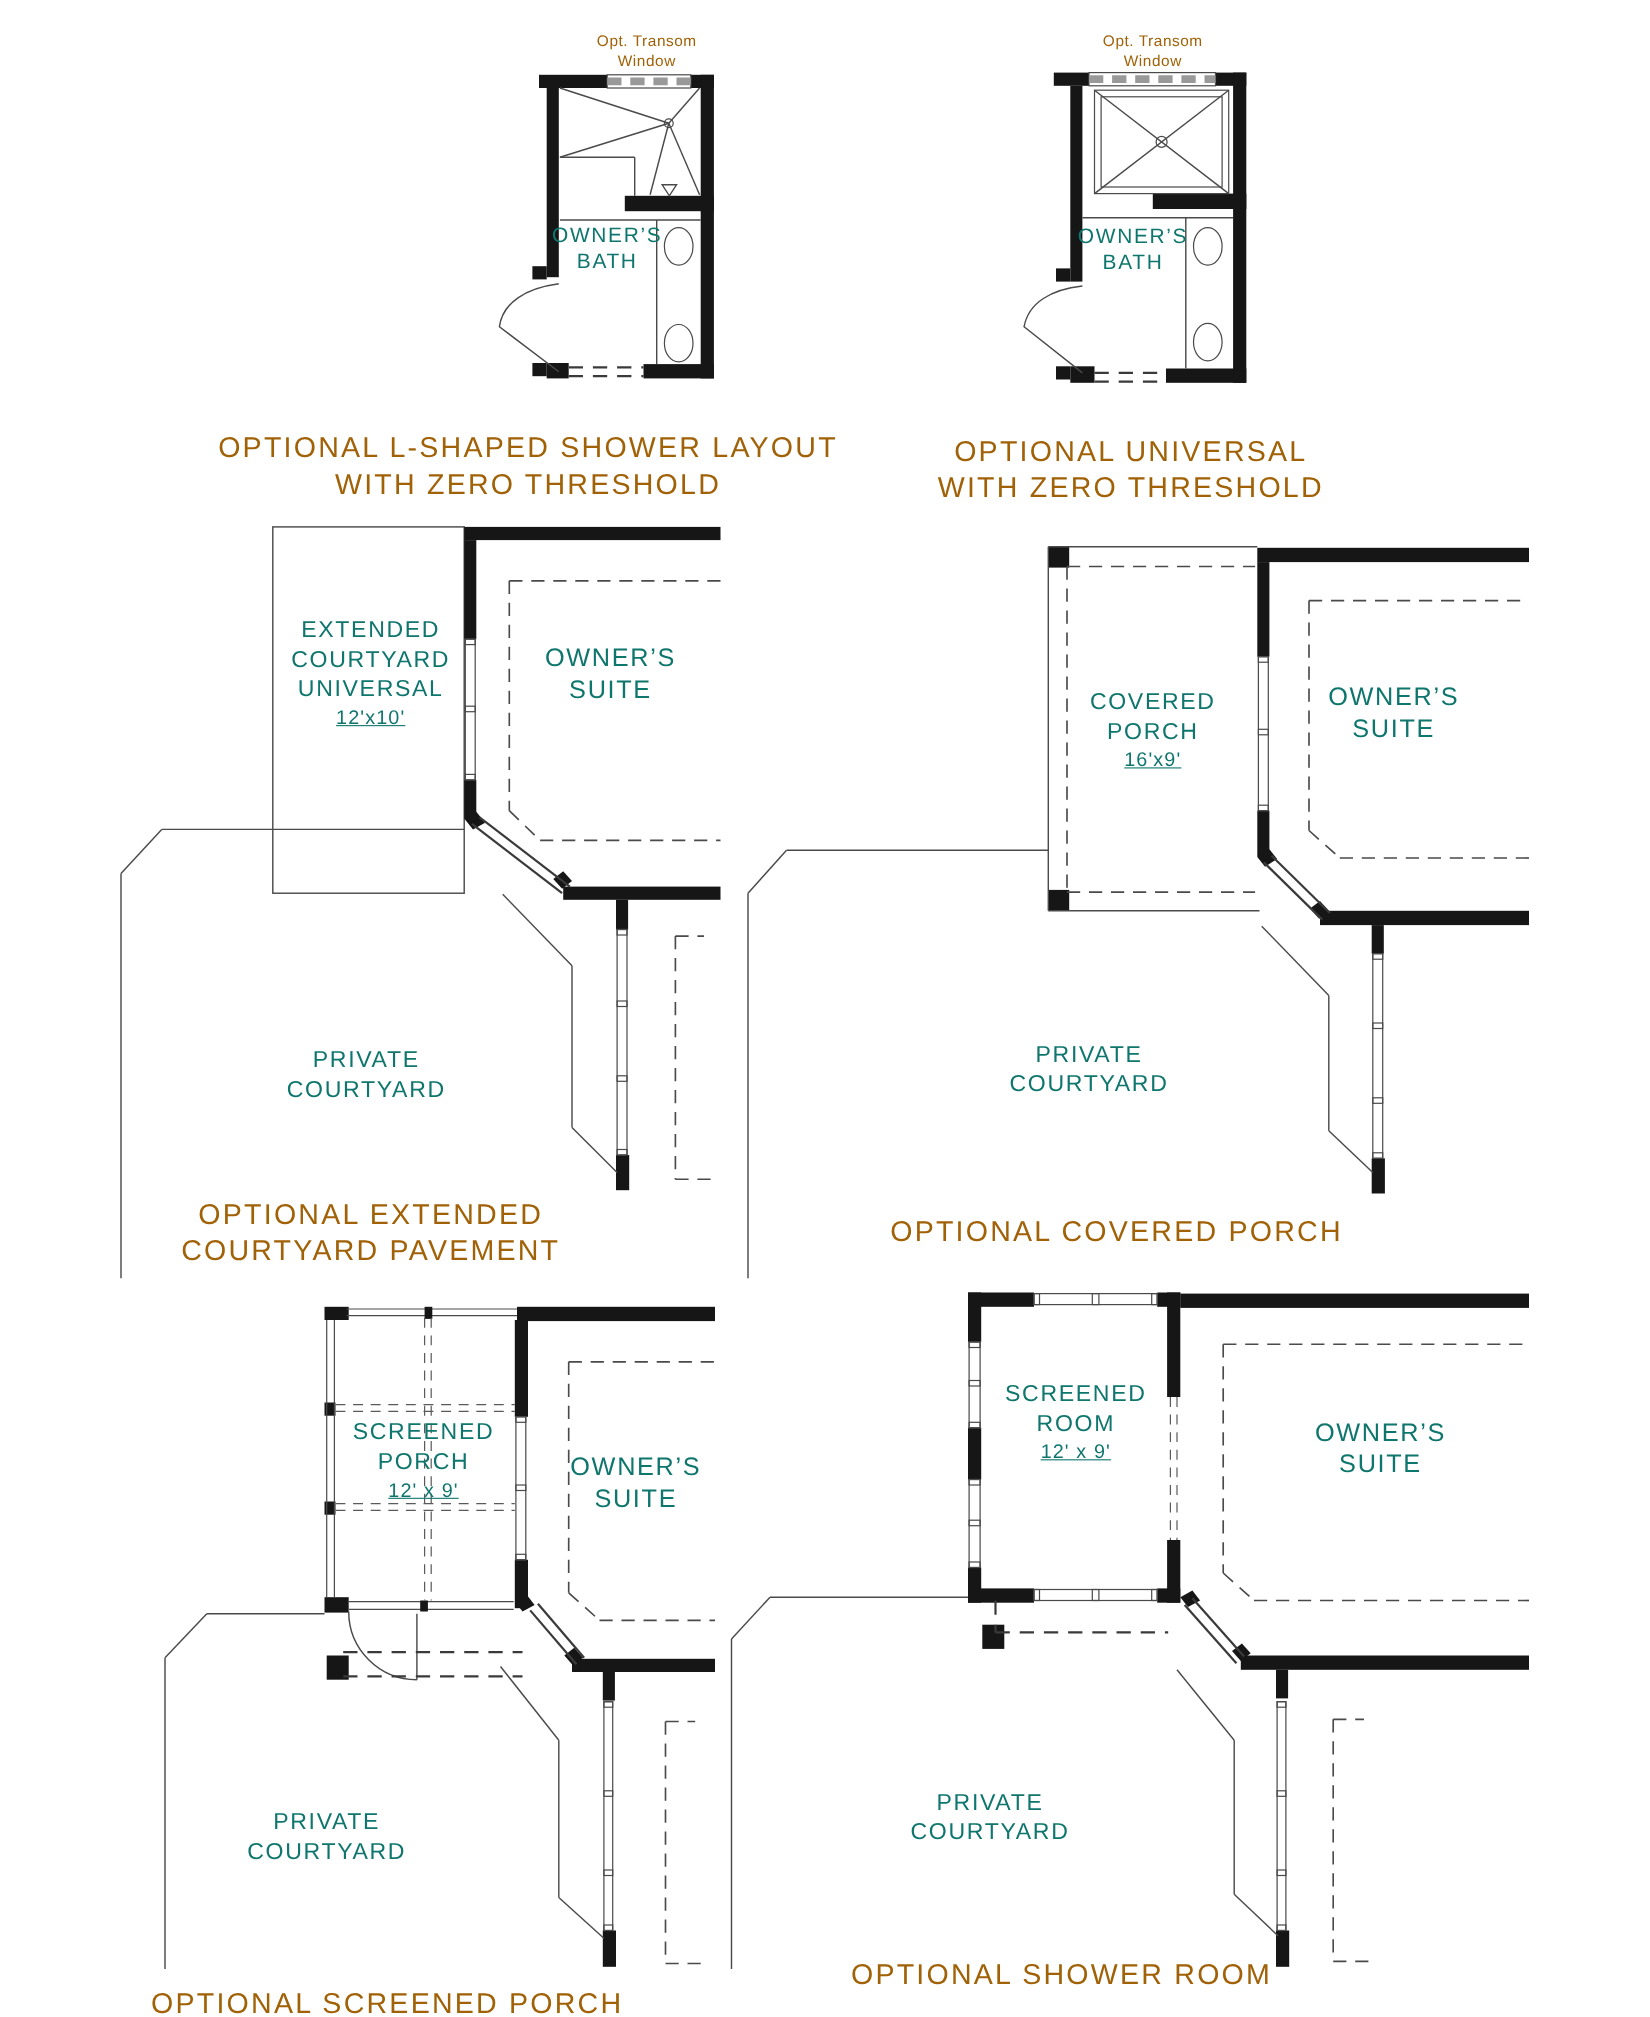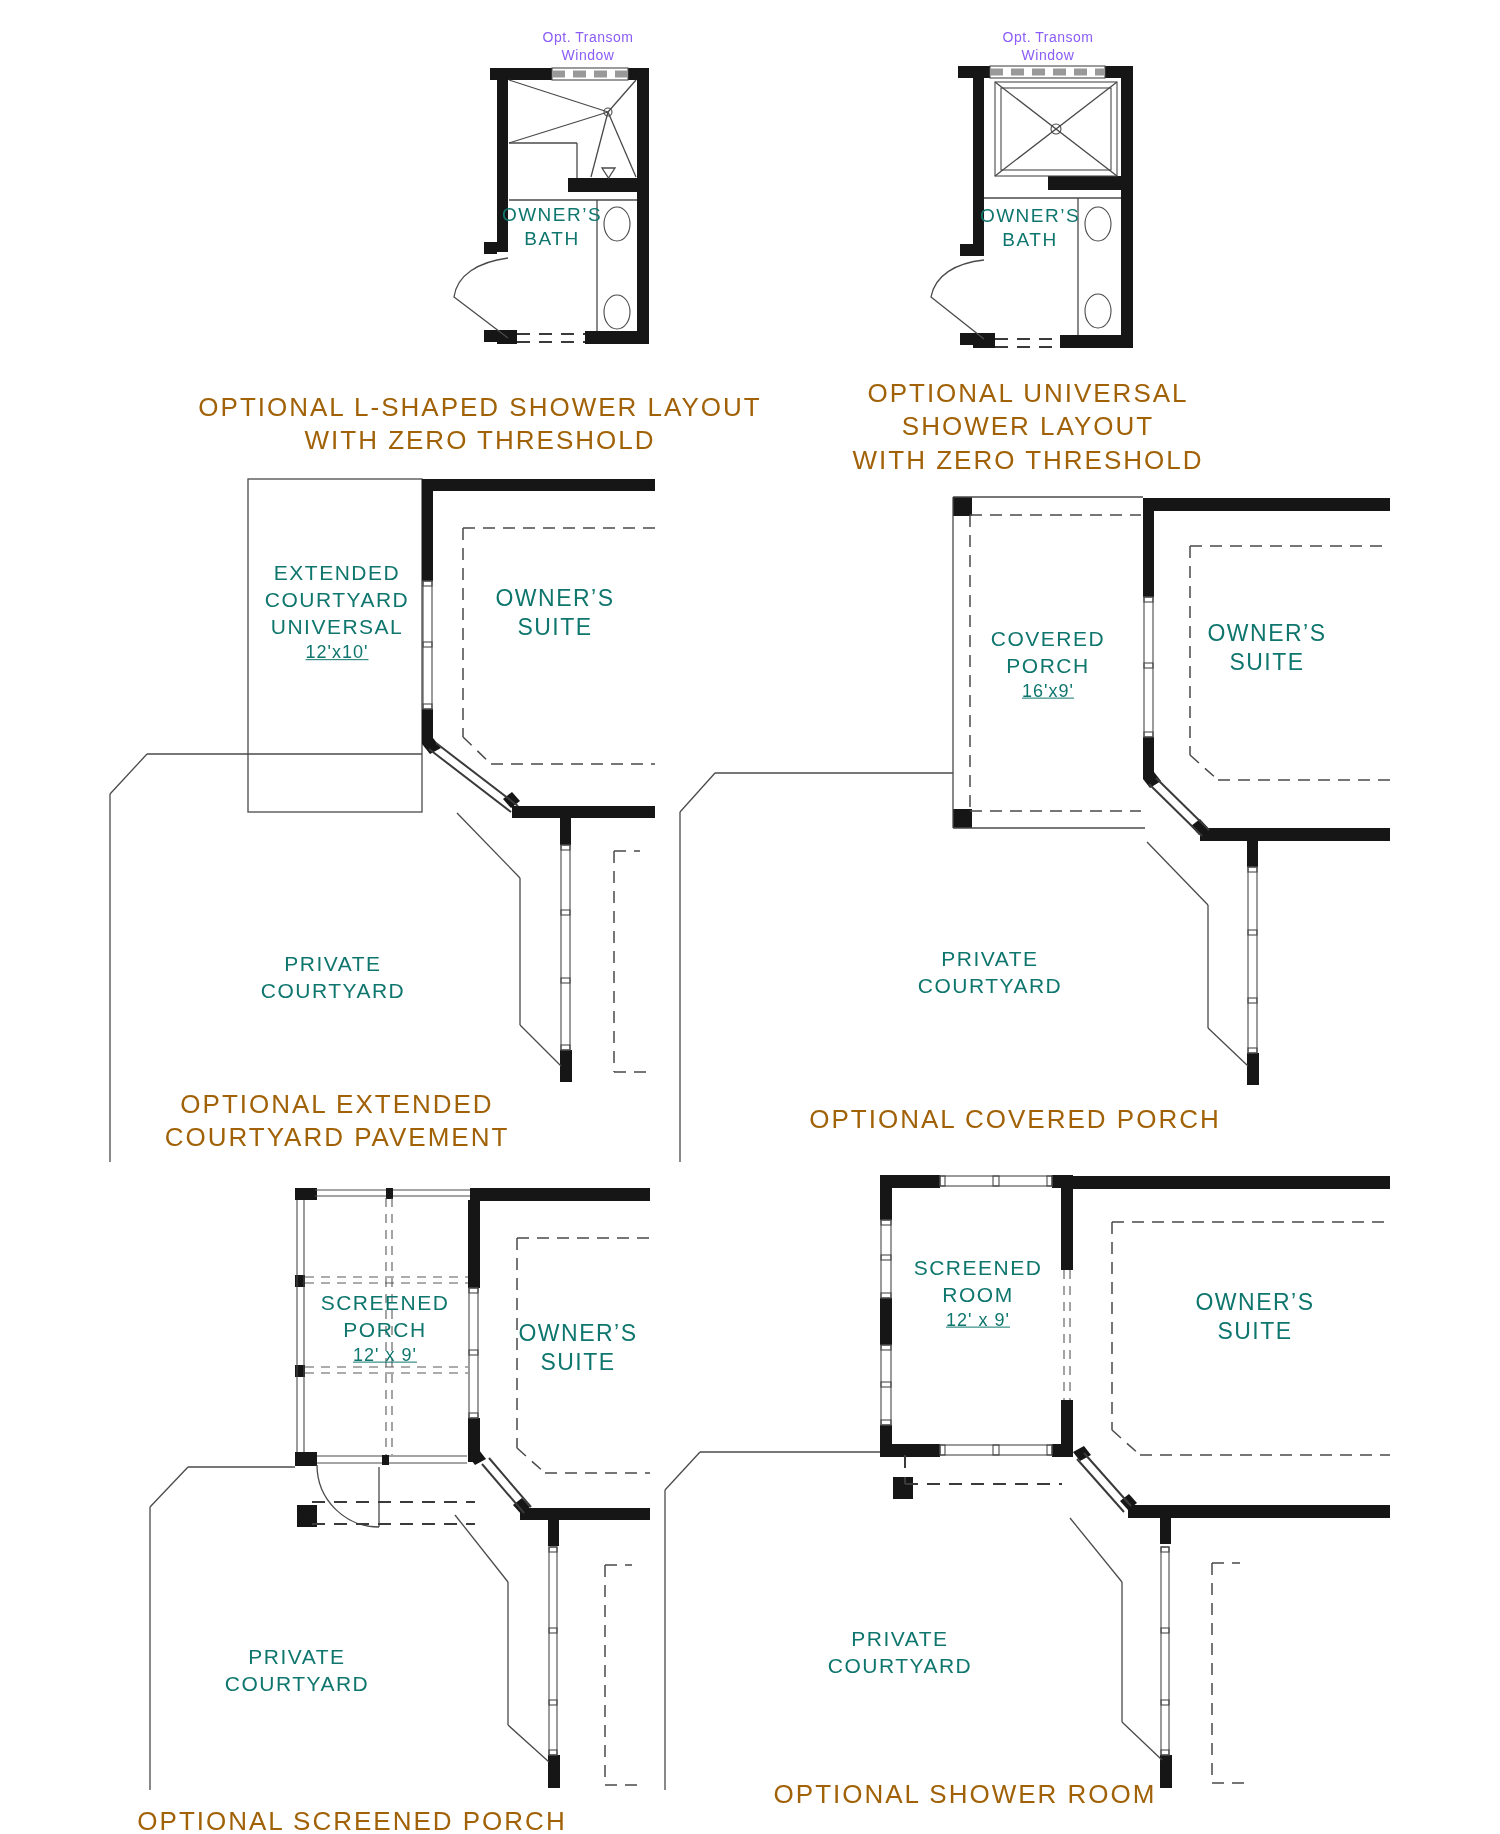--- a/index.html
+++ b/index.html
@@ -12,21 +12,21 @@
   .w{fill:none;stroke:#4a4a4a;stroke-width:1.1;}
   .sd{fill:none;stroke:#3a3a3a;stroke-width:2;}
   .d{fill:none;stroke:#4a4a4a;stroke-width:1.5;stroke-dasharray:12 8;}
   .dg{fill:none;stroke:#5a5a5a;stroke-width:1.1;stroke-dasharray:9 7;}
   .dd{fill:none;stroke:#3a3a3a;stroke-width:2;stroke-dasharray:13 9;}
   .tr{fill:none;stroke:#999999;stroke-width:7;stroke-dasharray:13 8;}
   
   .lbl{position:absolute;transform:translate(-50%,-50%);text-align:center;color:#0f766e;
        letter-spacing:1.5px;line-height:1.28;}
   .lbl span{display:block;white-space:nowrap;}
-  .fs14{font-size:14px;letter-spacing:0.5px;color:#8b5cf6;}
+  .fs14{font-size:14px;letter-spacing:0.5px;color:#a16207;}
   .fs19{font-size:19px;}
   .fs21{font-size:21px;}
   .fs23{font-size:23px;}
   .cap{font-size:26px;letter-spacing:2px;color:#a16207;}
   .dim{font-size:18px;letter-spacing:1px;text-decoration:underline;}
 </style>
 </head>
 <body>
 
 <div id="sheet">
@@ -299,21 +299,20 @@
   <div class="lbl fs14" style="left:1048px;top:47px">
       <span>Opt. Transom</span>
       <span>Window</span>
     </div>
   <div class="lbl fs19" style="left:1030px;top:228px">
       <span>OWNER’S</span>
       <span>BATH</span>
     </div>
   <div class="lbl cap" style="left:1028px;top:427px">
       <span>OPTIONAL UNIVERSAL</span>
-      <span>SHOWER LAYOUT</span>
       <span>WITH ZERO THRESHOLD</span>
     </div>
 
   <div class="lbl fs21" style="left:337px;top:612px">
       <span>EXTENDED</span>
       <span>COURTYARD</span>
       <span>UNIVERSAL</span>
       <span class="dim">12'x10'</span>
     </div>
   <div class="lbl fs23" style="left:555px;top:613px">

